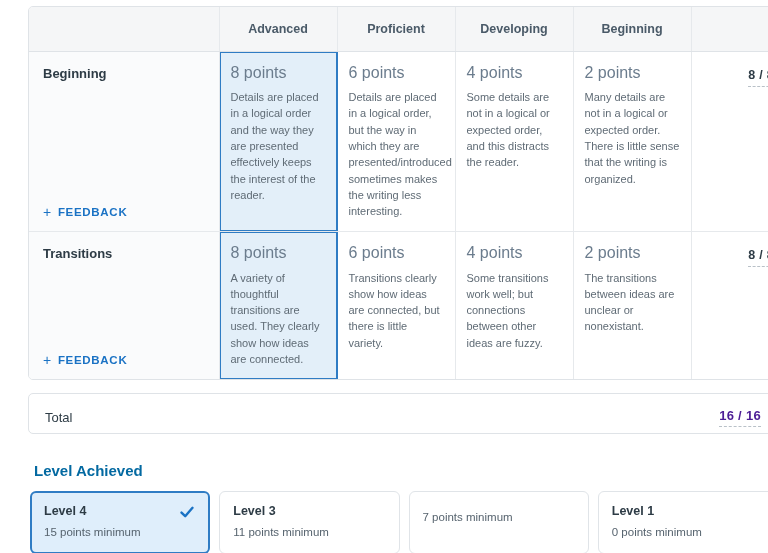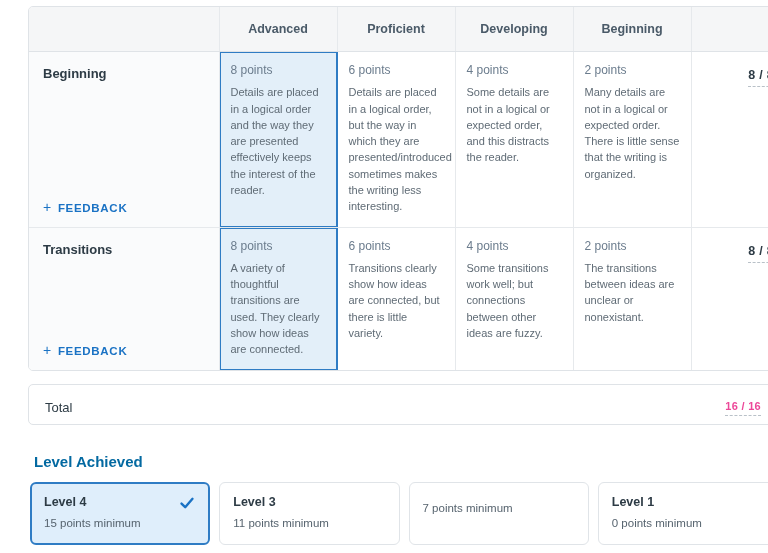--- a/index.html
+++ b/index.html
@@ -96,21 +96,21 @@
   .feedback-link .plus {
     font-size: 14px;
     font-weight: 400;
     line-height: 1;
     position: relative;
     top: -0.5px;
   }
 
   
   .rating-pts {
-    font-size: 12px;
+    font-size: 16px;
     color: #6b7c8d;
     margin-bottom: 7px;
     line-height: 1.2;
   }
   .rating-desc {
     font-size: 11px;
     color: #5f6b75;
     line-height: 1.48;
   }
 
@@ -150,23 +150,23 @@
     padding: 7px 18px 0 16px;
     box-sizing: border-box;
     gap: 44px;
   }
   .total-label {
     font-size: 13px;
     font-weight: 400;
     color: #2d3b45;
   }
   .total-score {
-    font-size: 11px;
-    font-weight: 700;
-    color: #ec4899;
+    font-size: 13px;
+    font-weight: 700;
+    color: #4c1d95;
     border-bottom: 1px dashed #b9c1c8;
     padding-bottom: 3px;
     letter-spacing: 0.3px;
   }
 
   
   .level-heading {
     margin: 28px 0 12px 6px;
     font-size: 15px;
     font-weight: 700;

